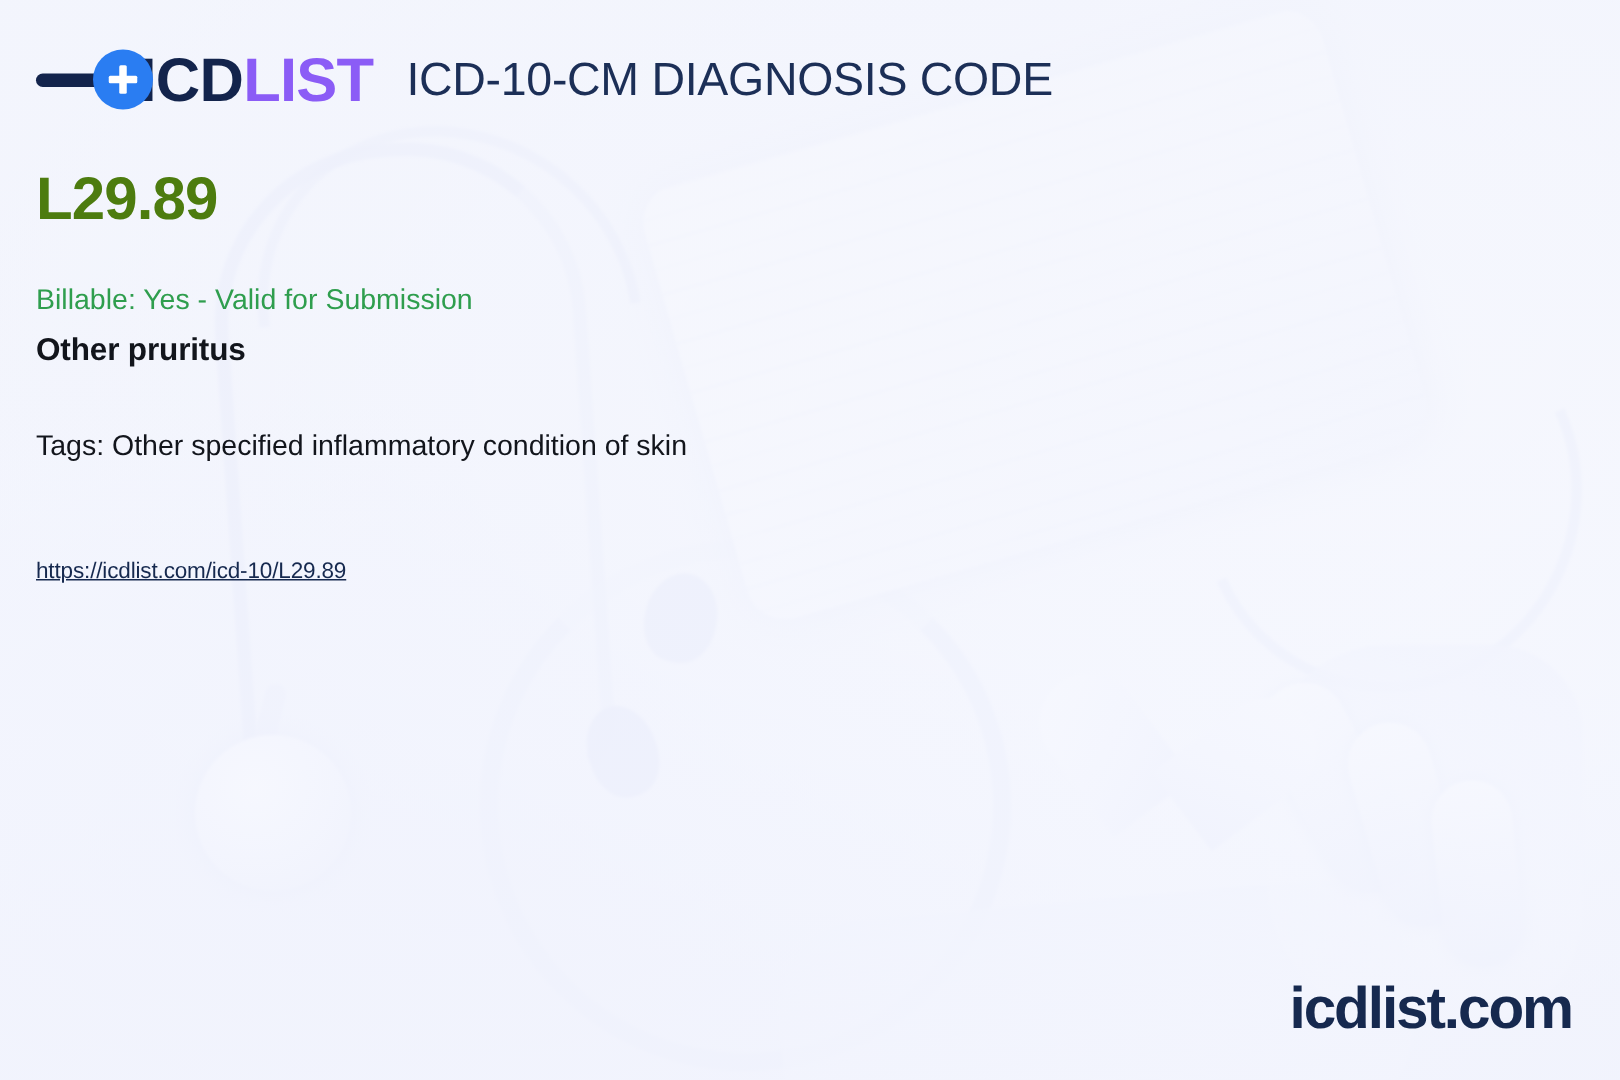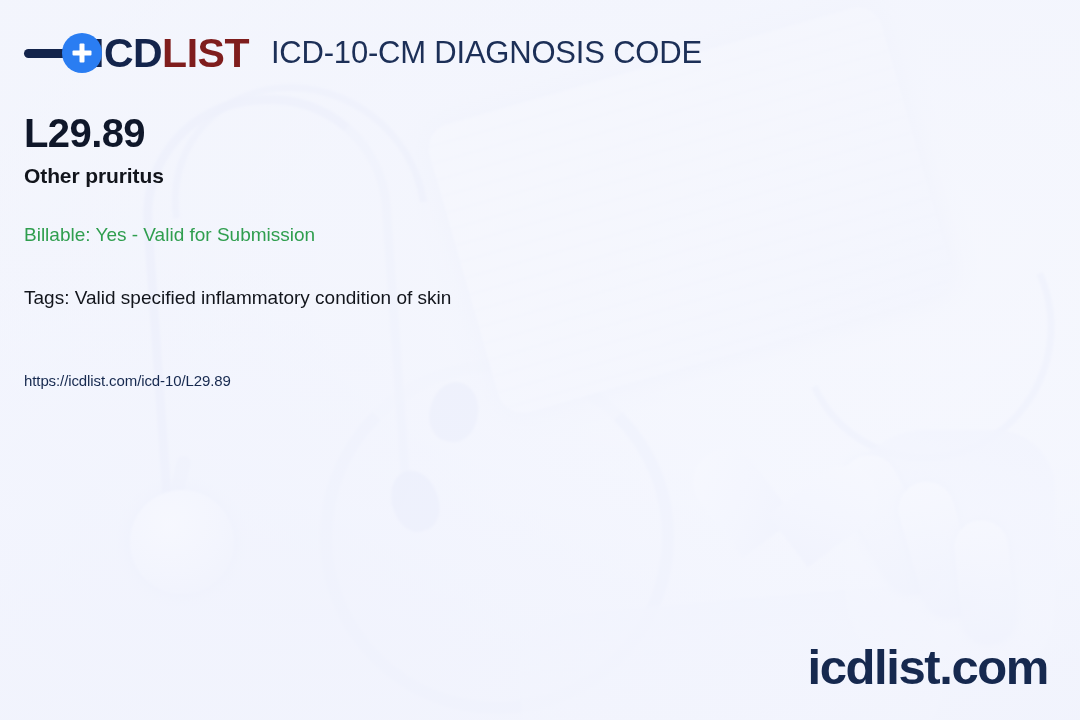--- a/index.html
+++ b/index.html
@@ -252,42 +252,42 @@
   }
   #logo-wordmark {
     margin-left: -9px;
     font-size: 41px;
     font-weight: 700;
     letter-spacing: -0.5px;
     line-height: 1;
     white-space: nowrap;
   }
   .logo-icd  { color: #13244c; }
-  .logo-list { color: #7f1d1d; }
+  .logo-list { color: #8b5cf6; }
   #header-title {
     font-size: 31px;
     font-weight: 400;
     color: #1c2f57;
     letter-spacing: -0.2px;
     white-space: nowrap;
     line-height: 1;
     padding-bottom: 2px;
   }
 
   
   #content {
     position: absolute;
     left: 24px;
     top: 112px;
     width: 700px;
   }
   #code {
     font-size: 40px;
     font-weight: 700;
-    color: #0f172a;
+    color: #4d7c0f;
     letter-spacing: -0.6px;
     line-height: 1.05;
     margin: 0;
   }
   #description {
     margin: 10px 0 0 0;
     font-size: 21px;
     font-weight: 700;
     color: #12151c;
     letter-spacing: -0.1px;
@@ -310,28 +310,29 @@
     font-size: 19px;
     font-weight: 500;
     color: #12151c;
   }
   #url {
     margin: 63px 0 0 0;
     font-size: 15px;
     font-weight: 500;
     color: #16294f;
     letter-spacing: -0.1px;
+    text-decoration: underline;
   }
 
   
   #brand {
     position: absolute;
     right: 32px;
     bottom: 28px;
-    font-size: 49px;
+    font-size: 39px;
     font-weight: 700;
     color: #16294f;
     letter-spacing: -1.4px;
     line-height: 1;
   }
 </style>
 </head>
 <body>
 
 <div id="page">
@@ -361,21 +362,21 @@
     <div id="logo">
       <span id="logo-dash"></span>
       <span id="logo-plus-circle"></span>
       <span id="logo-wordmark"><span class="logo-icd">ICD</span><span class="logo-list">LIST</span></span>
     </div>
     <div id="header-title">ICD-10-CM DIAGNOSIS CODE</div>
   </div>
 
   <div id="content">
     <div id="code">L29.89</div>
+    <div id="billable">Billable: Yes - Valid for Submission</div>
     <div id="description">Other pruritus</div>
-    <div id="billable">Billable: Yes - Valid for Submission</div>
-    <div id="tags">Tags: Valid specified inflammatory condition of skin</div>
+    <div id="tags">Tags: Other specified inflammatory condition of skin</div>
     <div id="url">https://icdlist.com/icd-10/L29.89</div>
   </div>
 
   <div id="brand">icdlist.com</div>
 
 </div>
 
 </body></html>

